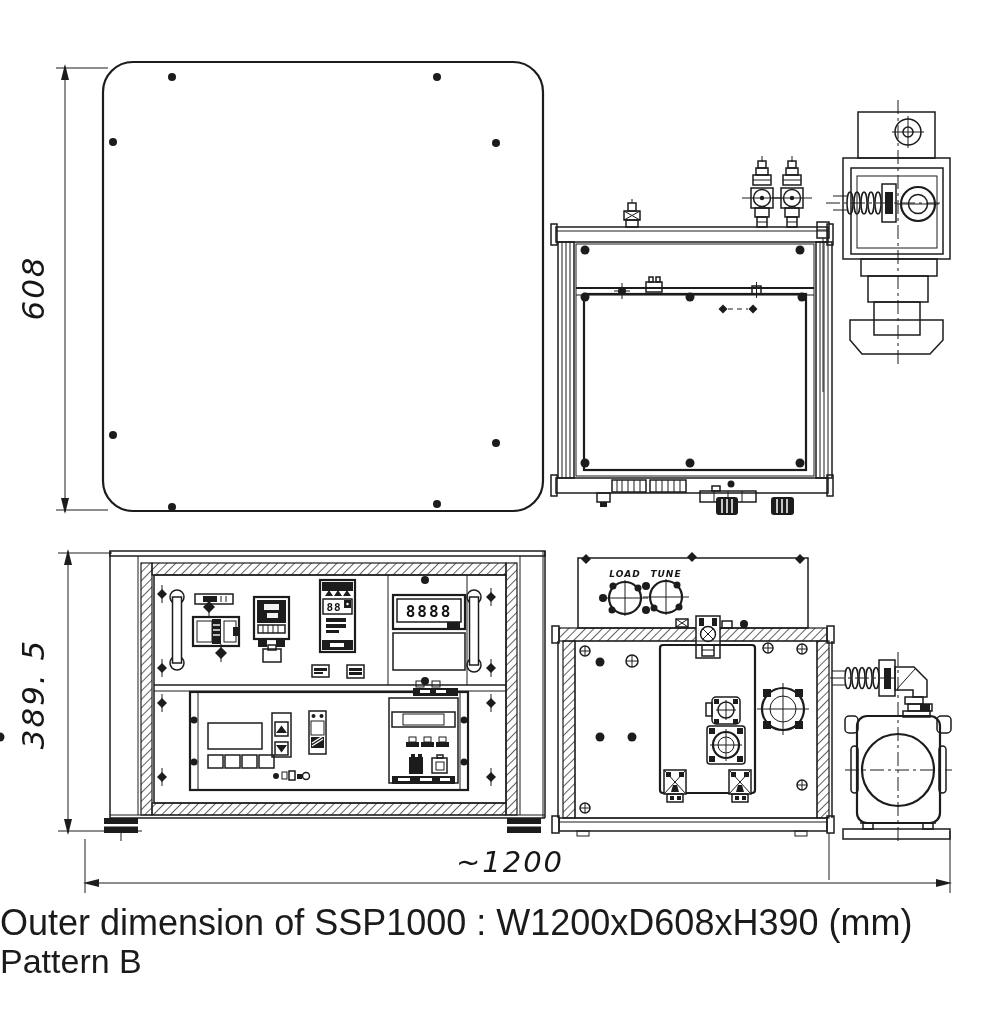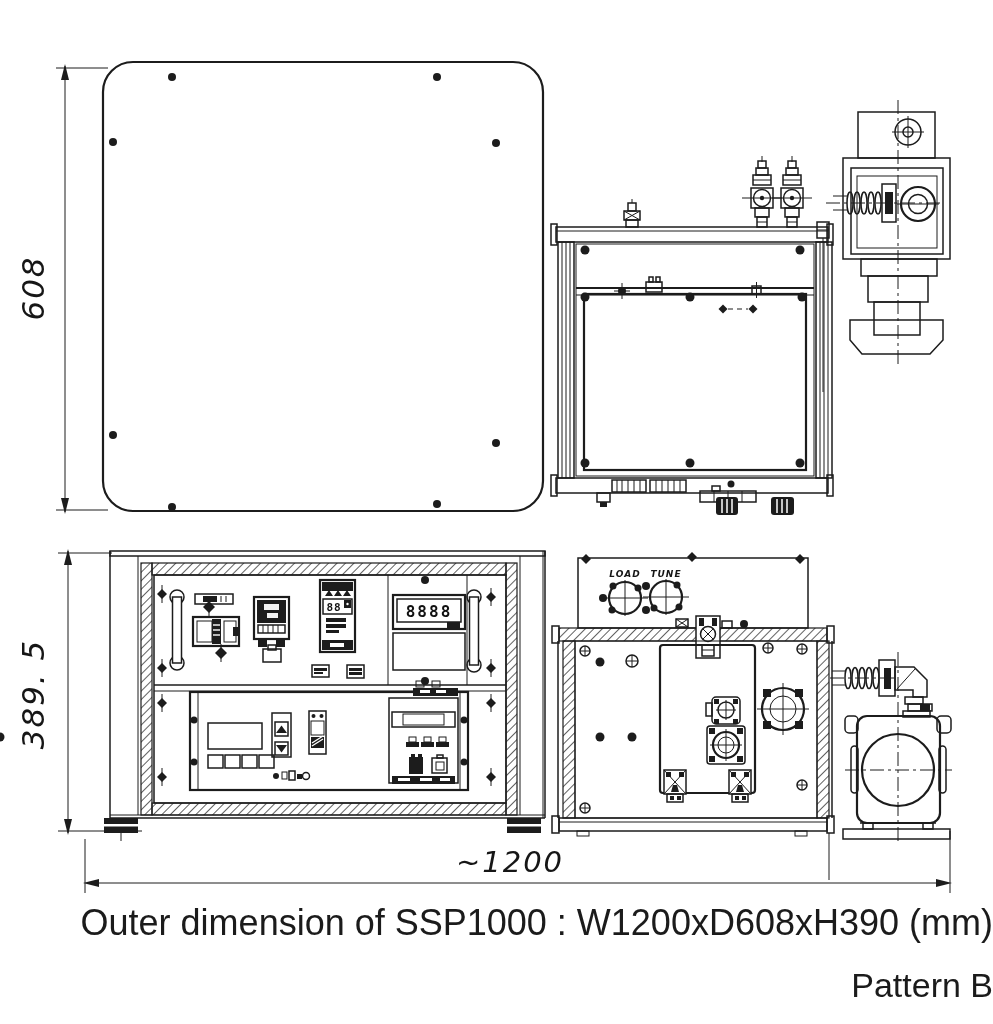--- a/index.html
+++ b/index.html
@@ -12,24 +12,24 @@
   .f {fill:#1c1c1c;stroke:none;}
   .w {fill:#ffffff;stroke:#1c1c1c;stroke-width:1.5;}
   .hat{fill:url(#h1);stroke:#1c1c1c;stroke-width:1.2;}
   .cl {fill:none;stroke:#1c1c1c;stroke-width:1;stroke-dasharray:14 4 3 4;}
   .dsh{fill:none;stroke:#1c1c1c;stroke-width:1.2;stroke-dasharray:5 4;}
   text.dim{font-family:"DejaVu Sans",sans-serif;font-style:italic;font-size:31px;fill:#161616;letter-spacing:2px;}
   text.dimw{font-family:"DejaVu Sans",sans-serif;font-style:italic;font-size:29px;fill:#161616;letter-spacing:2px;}
   text.knob{font-family:"DejaVu Sans",sans-serif;font-style:italic;font-weight:bold;font-size:9px;fill:#161616;letter-spacing:1px;}
   text.seg{font-family:"DejaVu Sans Mono",monospace;font-weight:bold;font-size:16px;fill:#111111;letter-spacing:2px;}
   text.seg2{font-family:"DejaVu Sans Mono",monospace;font-weight:bold;font-size:11px;fill:#111111;letter-spacing:1px;}
-  .caption{position:absolute;left:0;top:903px;width:993px;text-align:right;
+  .caption{position:absolute;left:0;top:903px;width:993px;text-align:left;
            font-family:"Liberation Sans",sans-serif;color:#1b1b1b;}
   .cap1{font-size:36px;line-height:1.1;}
-  .cap2{font-size:34px;margin-top:24px;line-height:1.1;}
+  .cap2{font-size:34px;margin-top:0;line-height:1.1;}
 </style>
 </head>
 <body>
 
 <div class="page">
 <svg width="993" height="903" viewBox="0 0 993 903">
   <defs>
     <pattern id="h1" patternUnits="userSpaceOnUse" width="6" height="6" patternTransform="rotate(45)">
       <line x1="0" y1="0" x2="0" y2="6" stroke="#1c1c1c" stroke-width="1.4"></line>
     </pattern>

